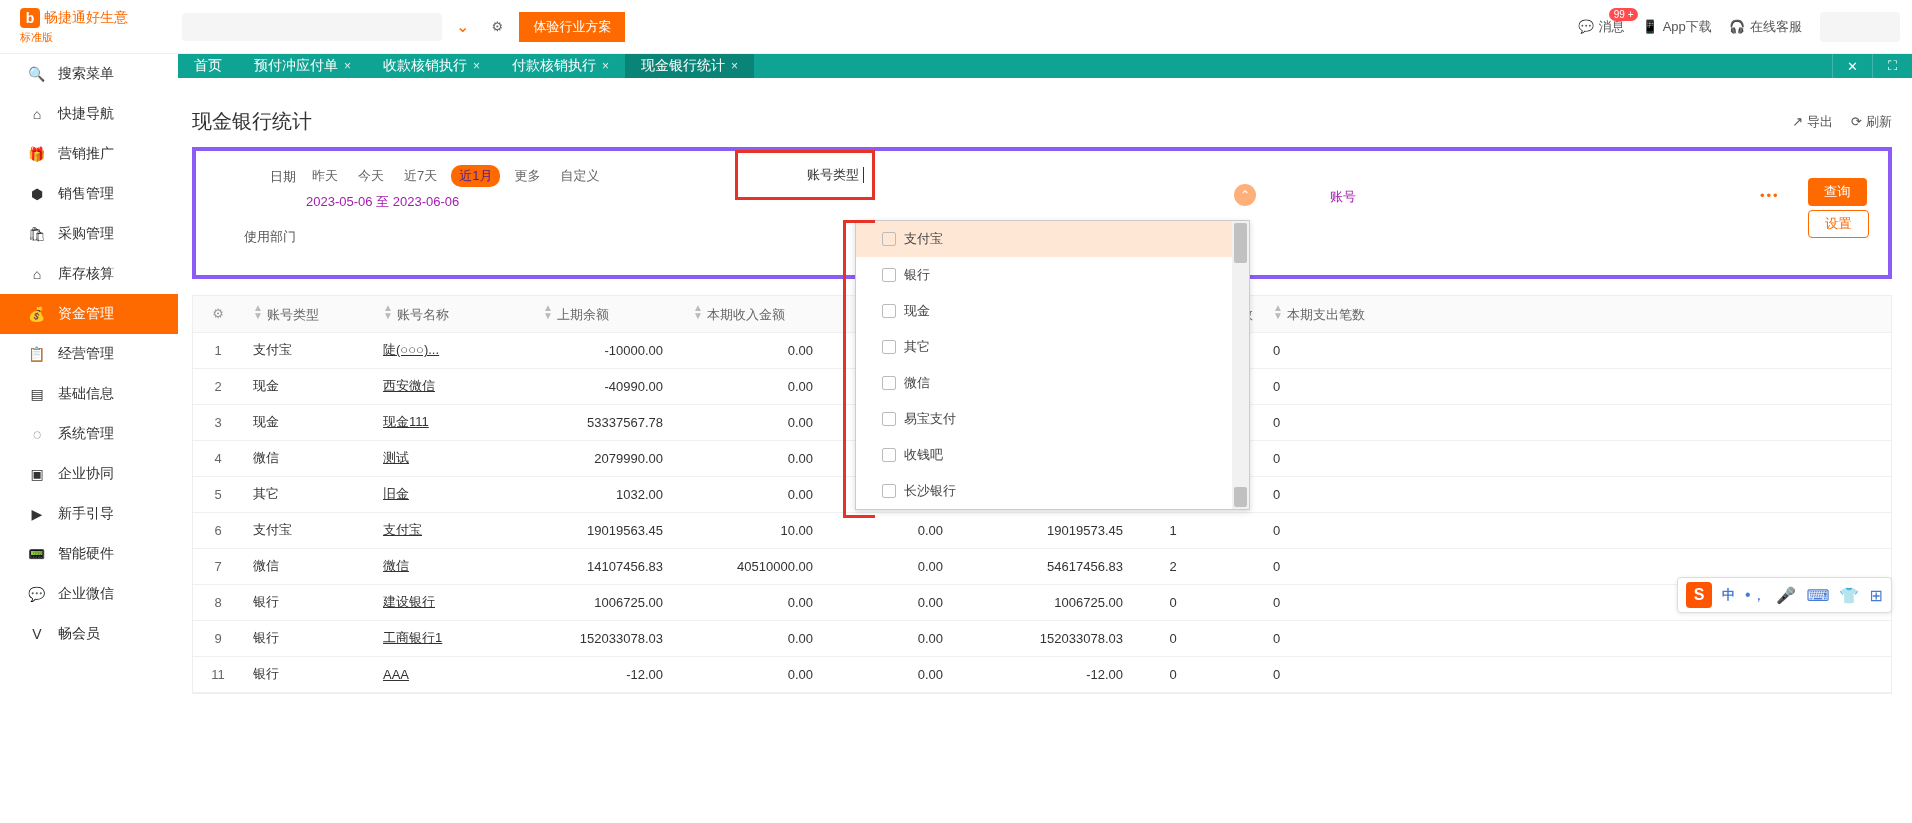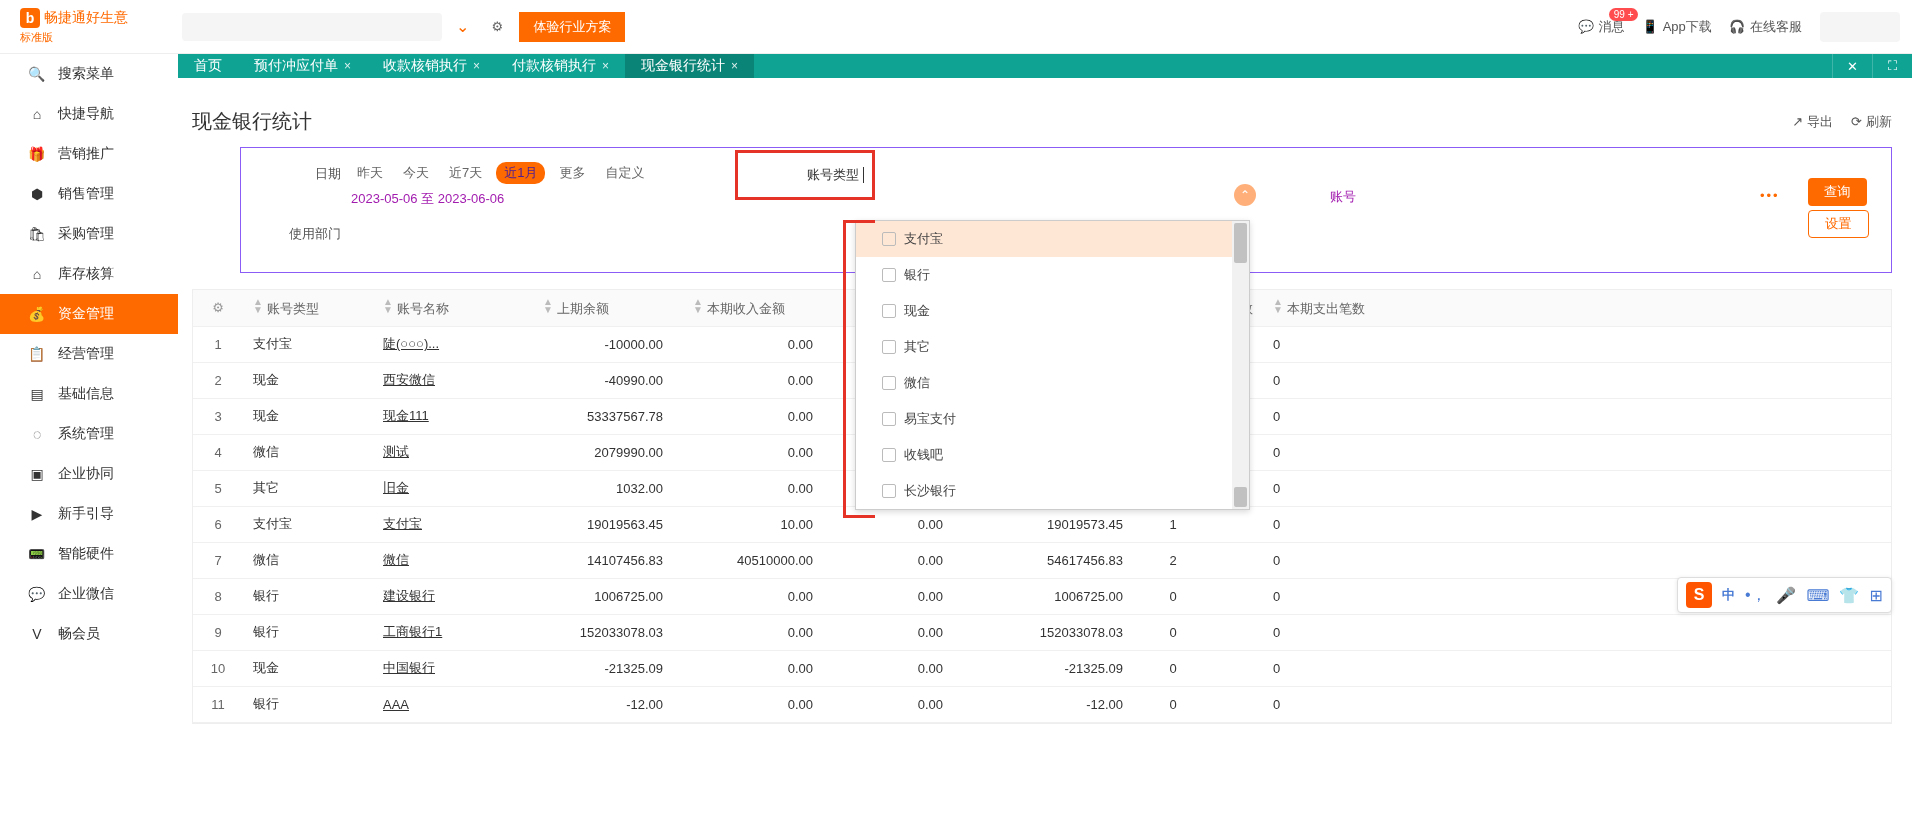--- a/index.html
+++ b/index.html
@@ -36,21 +36,21 @@
 .tabs-right .tab-btn { width: 40px; display: flex; align-items: center; justify-content: center; cursor: pointer; border-left: 1px solid rgba(255,255,255,.2); }
 
 
 .content { position: absolute; left: 178px; top: 94px; right: 0; bottom: 0; padding: 14px 20px 0 14px; overflow: hidden; }
 .page-title-row { display: flex; align-items: center; }
 .page-title { font-size: 20px; font-weight: 400; color: #333; }
 .title-actions { margin-left: auto; display: flex; gap: 18px; }
 .title-action { display: flex; align-items: center; gap: 4px; color: #555; cursor: pointer; font-size: 13px; }
 
 
-.filter-box { border: 1px solid #8b5cf6; margin-top: 12px; padding: 14px 20px 10px; position: relative; margin-left: 48px; }
+.filter-box { border: 4px solid #8b5cf6; margin-top: 12px; padding: 14px 20px 10px; position: relative; }
 .filter-row { display: flex; align-items: flex-start; margin-bottom: 14px; }
 .filter-label { width: 90px; text-align: right; color: #555; padding-right: 10px; padding-top: 3px; }
 .date-opts { display: flex; gap: 8px; color: #666; font-size: 13px; align-items: center; flex-wrap: wrap; }
 .date-opt { cursor: pointer; padding: 2px 6px; }
 .date-opt.active { background: #ff6a00; color: #4c1d95; border-radius: 10px; padding: 2px 8px; }
 .date-range { margin-top: 6px; color: #a21caf; font-size: 13px; }
 .acct-type-box { position: absolute; left: 735px; top: 150px; width: 140px; height: 50px; border: 3px solid #e63327; display: flex; align-items: center; justify-content: flex-end; padding-right: 8px; color: #333; z-index: 5; background: transparent; }
 .acct-type-label { position: relative; }
 .collapse-btn { position: absolute; left: 1234px; top: 184px; width: 22px; height: 22px; background: #ffb07a; border-radius: 50%; display: flex; align-items: center; justify-content: center; color: #fff; font-size: 12px; cursor: pointer; z-index: 6; }
 .acct-no-label { position: absolute; left: 1330px; top: 188px; color: #a21caf; }
@@ -369,32 +369,20 @@
             <td><a href="#">工商银行1</a></td>
             <td class="num">152033078.03</td>
             <td class="num">0.00</td>
             <td class="num">0.00</td>
             <td class="num">152033078.03</td>
             <td class="center">0</td>
             <td></td>
             <td>0</td>
           </tr>
           <tr>
-            <td class="idx">10</td>
-            <td>现金</td>
-            <td><a href="#">中国银行</a></td>
-            <td class="num">-21325.09</td>
-            <td class="num">0.00</td>
-            <td class="num">0.00</td>
-            <td class="num">-21325.09</td>
-            <td class="center">0</td>
-            <td></td>
-            <td>0</td>
-          </tr>
-          <tr>
             <td class="idx">11</td>
             <td>银行</td>
             <td><a href="#">AAA</a></td>
             <td class="num">-12.00</td>
             <td class="num">0.00</td>
             <td class="num">0.00</td>
             <td class="num">-12.00</td>
             <td class="center">0</td>
             <td></td>
             <td>0</td>

